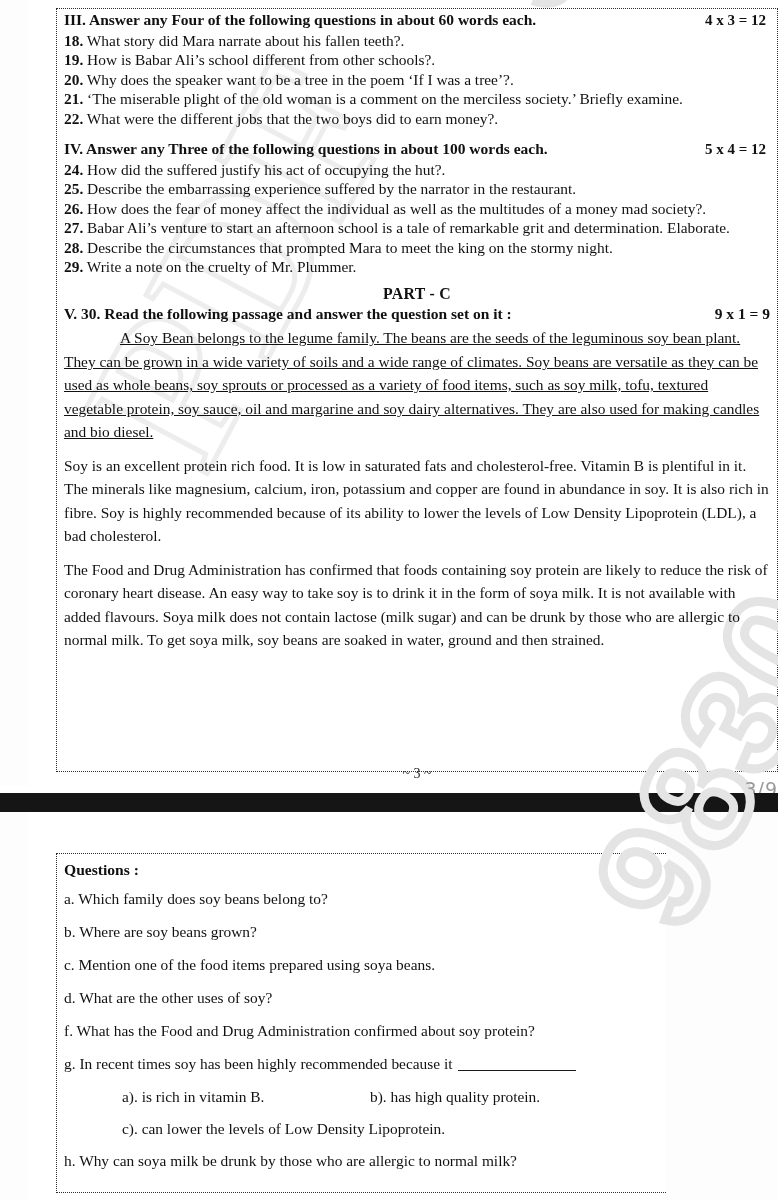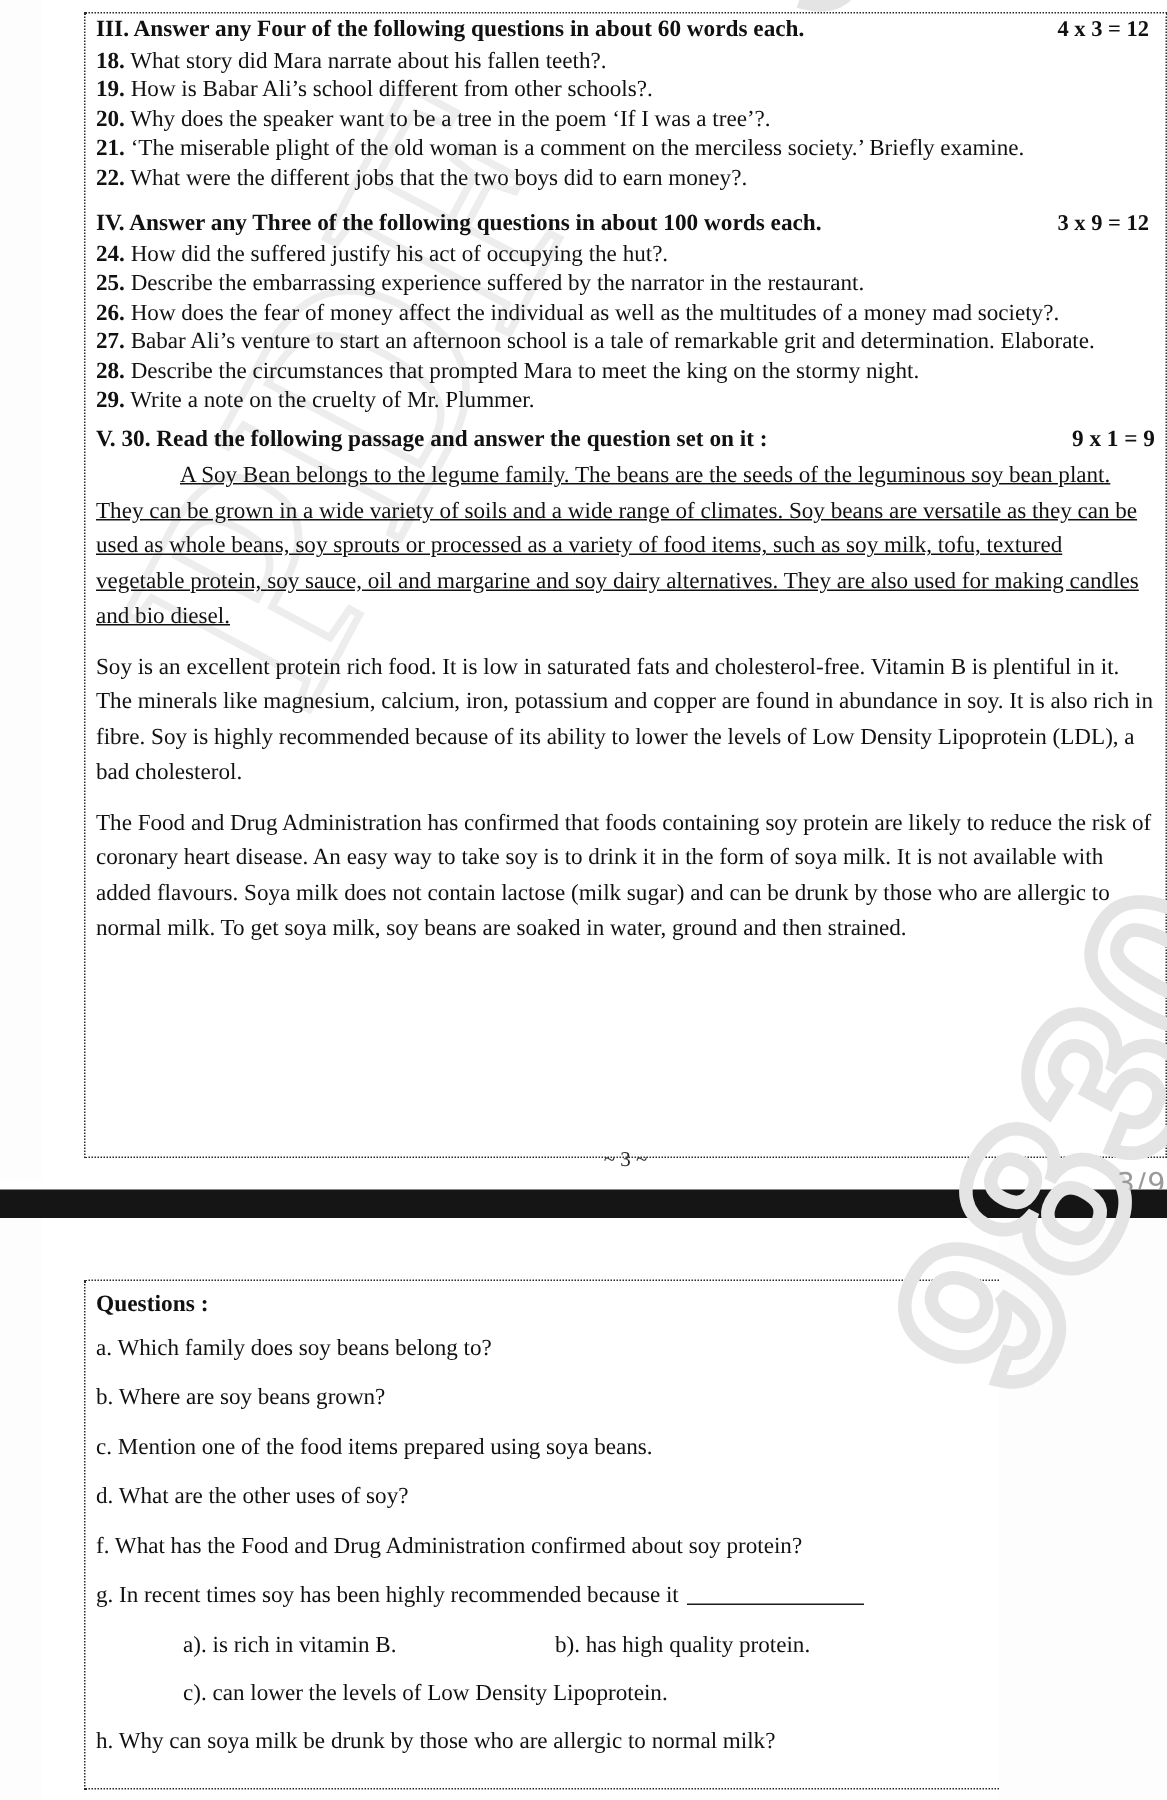--- a/index.html
+++ b/index.html
@@ -288,32 +288,33 @@
       <p class="qline"><span class="qnum">18.</span> <span>What story did Mara narrate about his fallen teeth?.</span></p>
       <p class="qline"><span class="qnum">19.</span> <span>How is Babar Ali’s school different from other schools?.</span></p>
       <p class="qline"><span class="qnum">20.</span> <span>Why does the speaker want to be a tree in the poem ‘If I was a tree’?.</span></p>
       <p class="qline"><span class="qnum">21.</span> <span>‘The miserable plight of the old woman is a comment on the merciless society.’ Briefly examine.</span></p>
       <p class="qline"><span class="qnum">22.</span> <span>What were the different jobs that the two boys did to earn money?.</span></p>
 
       <div class="gap-md"></div>
 
       <div class="section-head">
         <span class="sh-text">IV. Answer any Three of the following questions in about 100 words each.</span>
-        <span class="marks">3 x 9 = 12</span>
+        <span class="marks">5 x 4 = 12</span>
       </div>
 
       <p class="qline"><span class="qnum">24.</span> <span>How did the suffered justify his act of occupying the hut?.</span></p>
       <p class="qline"><span class="qnum">25.</span> <span>Describe the embarrassing experience suffered by the narrator in the restaurant.</span></p>
       <p class="qline"><span class="qnum">26.</span> <span>How does the fear of money affect the individual as well as the multitudes of a money mad society?.</span></p>
       <p class="qline"><span class="qnum">27.</span> <span>Babar Ali’s venture to start an afternoon school is a tale of remarkable grit and determination. Elaborate.</span></p>
       <p class="qline"><span class="qnum">28.</span> <span>Describe the circumstances that prompted Mara to meet the king on the stormy night.</span></p>
       <p class="qline"><span class="qnum">29.</span> <span>Write a note on the cruelty of Mr. Plummer.</span></p>
 
       <div class="gap-sm"></div>
 
+      <p class="part-head">PART - C</p>
 
       <div class="passage-head">
         <span>V. 30.  Read the following passage and answer the question set on it :</span>
         <span class="marks">9 x 1 = 9</span>
       </div>
 
       <p class="para first">A Soy Bean belongs to the legume family. The beans are the seeds of the leguminous soy bean plant. They can be grown in a wide variety of soils and a wide range of climates. Soy beans are versatile as they can be used as whole beans, soy sprouts or processed as a variety of food items, such as soy milk, tofu, textured vegetable protein, soy sauce, oil and margarine and soy dairy alternatives. They are also used for making candles and bio diesel.</p>
       <p class="para">Soy is an excellent protein rich food. It is low in saturated fats and cholesterol-free. Vitamin B is plentiful in it. The minerals like magnesium, calcium, iron, potassium and copper are found in abundance in soy. It is also rich in fibre. Soy is highly recommended because of its ability to lower the levels of Low Density Lipoprotein (LDL), a bad cholesterol.</p>
       <p class="para">The Food and Drug Administration has confirmed that foods containing soy protein are likely to reduce the risk of coronary heart disease. An easy way to take soy is to drink it in the form of soya milk. It is not available with added flavours. Soya milk does not contain lactose (milk sugar) and can be drunk by those who are allergic to normal milk. To get soya milk, soy beans are soaked in water, ground and then strained.</p>
     </div>

